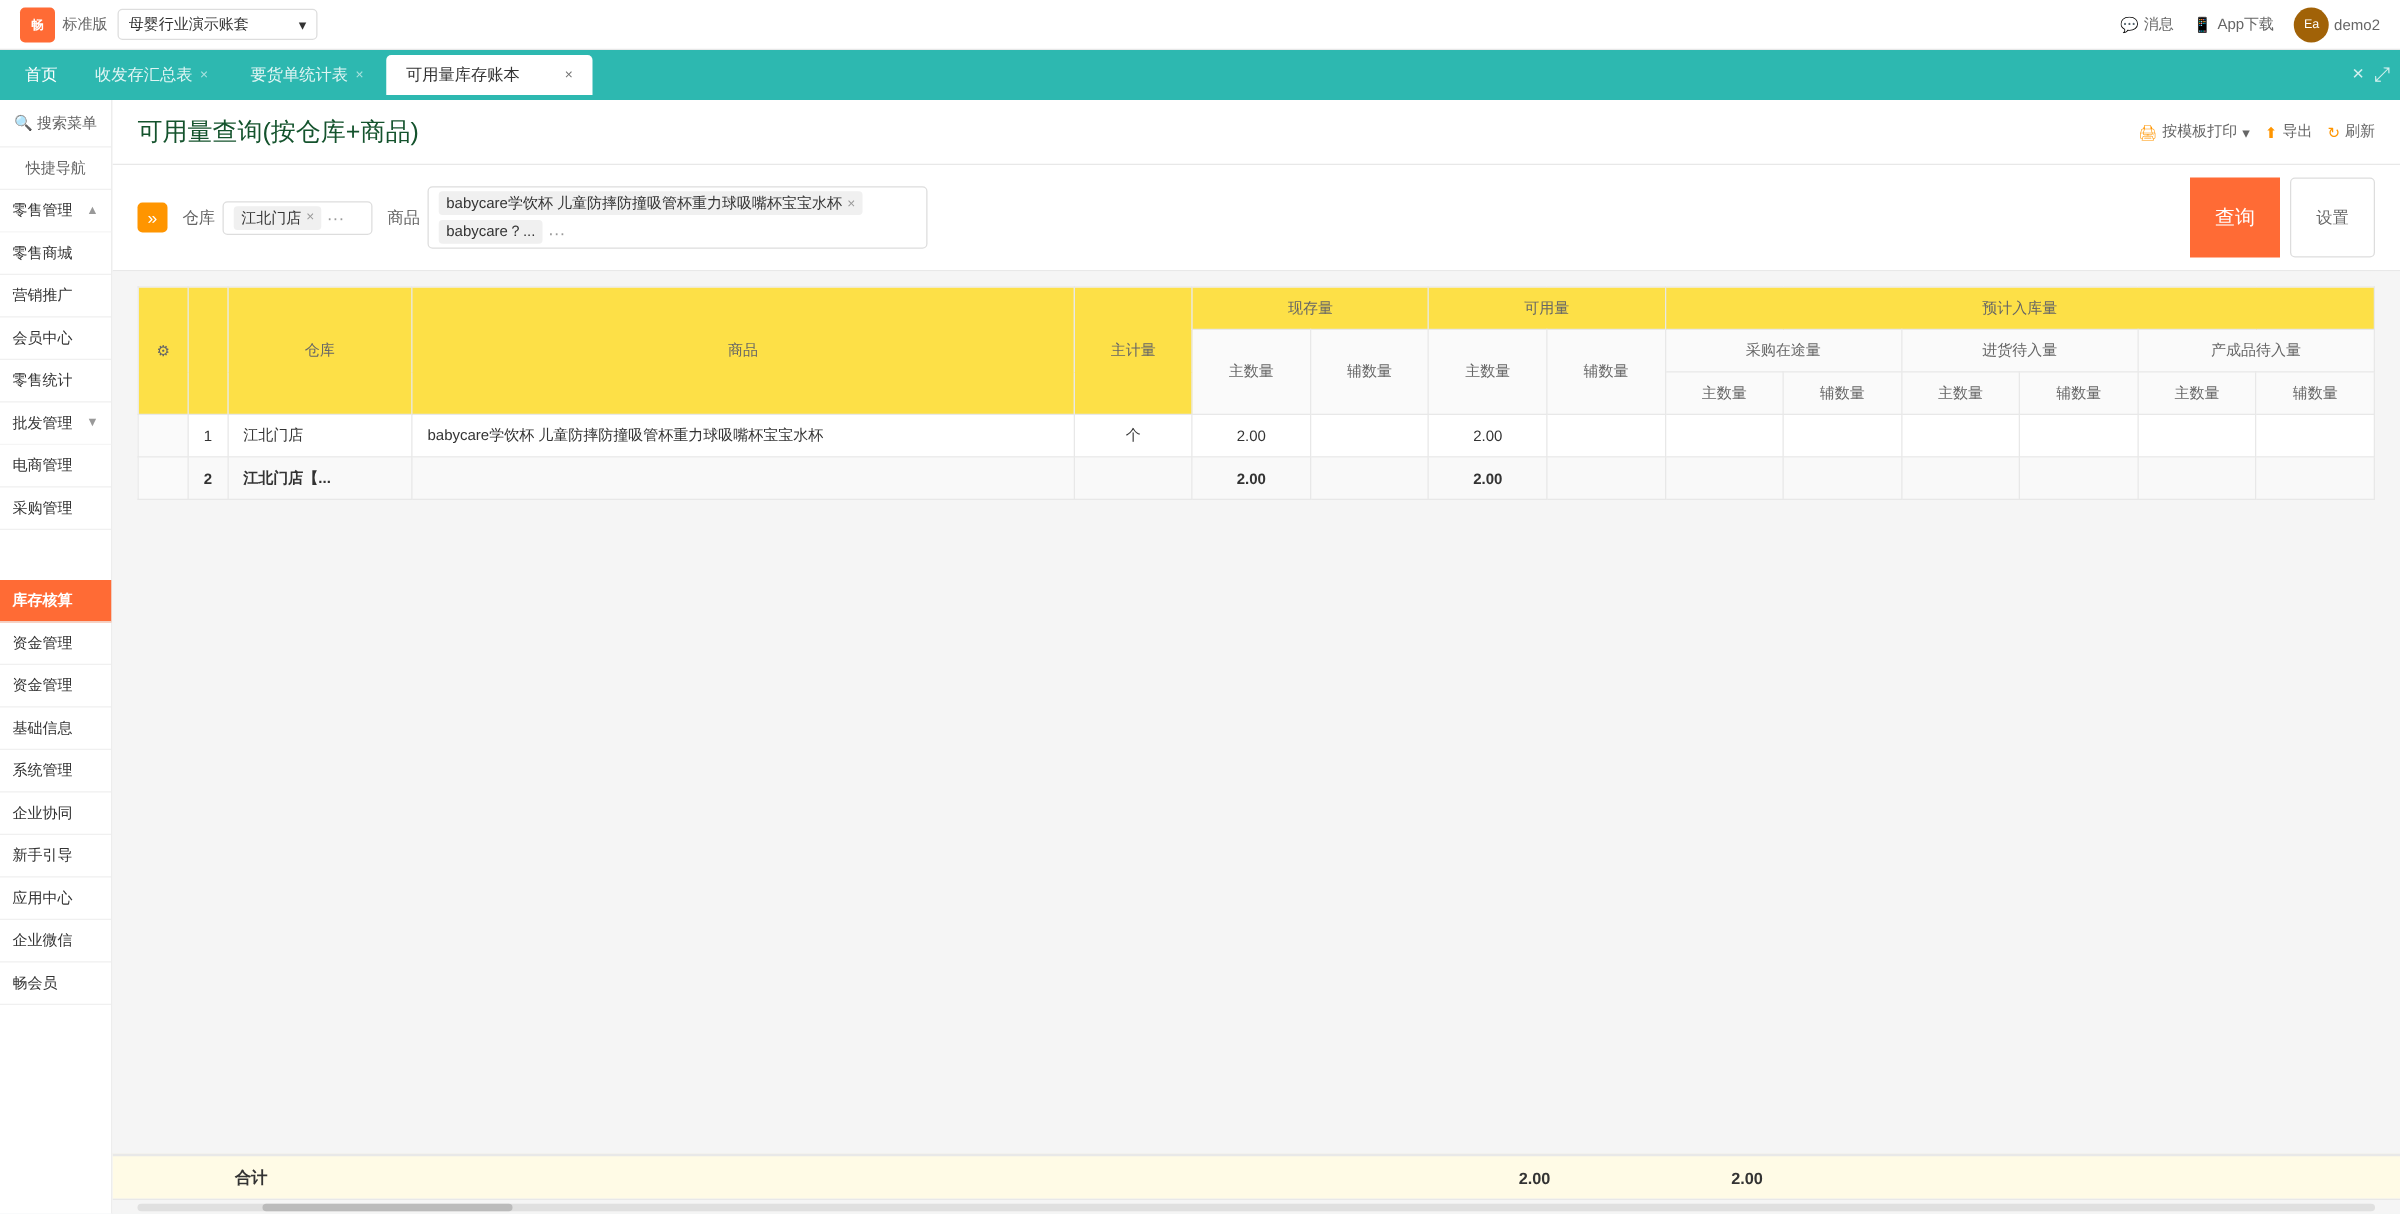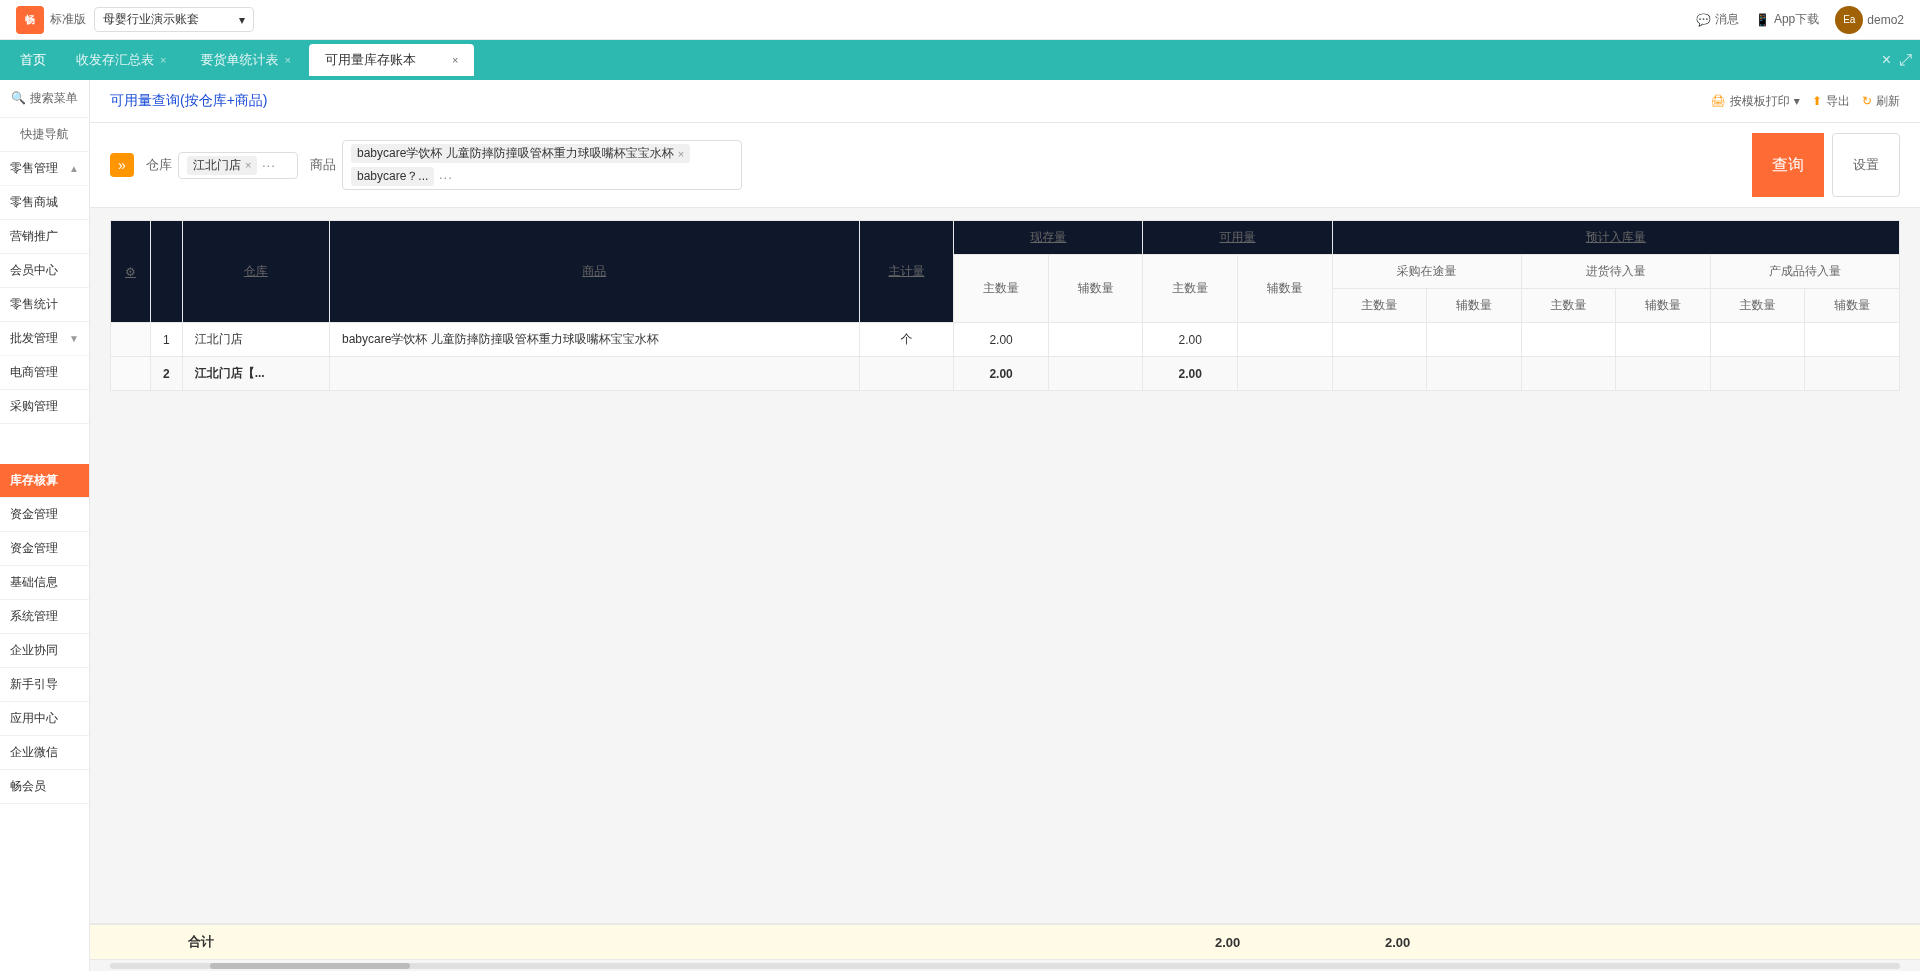--- a/index.html
+++ b/index.html
@@ -32,21 +32,21 @@
     .sidebar { width: 90px; background: #fff; border-right: 1px solid #e8e8e8; display: flex; flex-direction: column; }
     .sidebar-search { padding: 10px 8px; font-size: 12px; color: #666; cursor: pointer; border-bottom: 1px solid #f0f0f0; text-align: center; }
     .sidebar-nav { padding: 8px 0; font-size: 12px; color: #666; cursor: pointer; text-align: center; border-bottom: 1px solid #f0f0f0; }
     .sidebar-item { padding: 10px 4px; font-size: 12px; color: #333; cursor: pointer; text-align: center; border-bottom: 1px solid #f5f5f5; display: flex; align-items: center; justify-content: space-between; padding: 8px 10px; }
     .sidebar-item .arrow { font-size: 10px; color: #999; }
     .sidebar-section { padding: 8px 10px; font-size: 12px; cursor: pointer; border-bottom: 1px solid #f0f0f0; }
 
     
     .main-content { flex: 1; padding: 0; display: flex; flex-direction: column; overflow: hidden; background: #f5f5f5; }
     .page-header { background: #fff; padding: 12px 20px; display: flex; align-items: center; justify-content: space-between; border-bottom: 1px solid #e8e8e8; }
-    .page-title { font-size: 14px; font-weight: 500; color: #1d4ed8; }
+    .page-title { font-size: 20px; font-weight: 500; color: #14532d; }
     .header-actions { display: flex; align-items: center; gap: 12px; }
     .action-btn { display: flex; align-items: center; gap: 4px; font-size: 12px; color: #666; cursor: pointer; }
     .action-btn .icon { color: #ff9500; }
 
     
     .filter-area { background: #fff; padding: 10px 20px; display: flex; align-items: center; gap: 12px; border-bottom: 1px solid #e8e8e8; }
     .filter-expand-btn { width: 24px; height: 24px; background: #ff9500; color: white; border-radius: 4px; display: flex; align-items: center; justify-content: center; cursor: pointer; font-size: 14px; }
     .filter-item { display: flex; align-items: center; gap: 6px; font-size: 13px; }
     .filter-label { color: #666; white-space: nowrap; }
     .filter-tags { display: flex; align-items: center; gap: 4px; border: 1px solid #ddd; border-radius: 4px; padding: 3px 8px; min-width: 120px; max-width: 300px; flex-wrap: wrap; }
@@ -54,21 +54,21 @@
     .filter-tag .tag-close { cursor: pointer; color: #999; font-size: 11px; }
     .filter-dots { color: #999; font-size: 14px; cursor: pointer; }
     .query-btn { background: #ff6b35; color: white; border: none; border-radius: 0; padding: 6px 20px; cursor: pointer; font-size: 16px; }
     .set-btn { border: 1px solid #ddd; color: #666; border-radius: 4px; padding: 22px 20px; cursor: pointer; font-size: 13px; background: white; }
 
     
     .table-container { flex: 1; padding: 12px 20px; overflow: auto; background: #f5f5f5; }
     .data-table { width: 100%; border-collapse: collapse; background: white; border: 1px solid #e8e8e8; }
     .data-table th, .data-table td { border: 1px solid #e8e8e8; padding: 8px 12px; font-size: 12px; text-align: center; }
     .data-table th { background: #fafafa; color: #666; font-weight: normal; }
-    .data-table thead tr:first-child th { background: #0f172a; text-decoration: underline; }
+    .data-table thead tr:first-child th { background: #fde047; }
     .data-table td.left-align { text-align: left; }
     .data-table .settings-cell { background: #fafafa; cursor: pointer; }
 
     
     .scroll-bar-area { height: 12px; background: #f5f5f5; border-top: 1px solid #e8e8e8; display: flex; align-items: center; padding: 0 20px; }
     .scroll-bar-track { flex: 1; height: 6px; background: #e0e0e0; border-radius: 3px; position: relative; }
     .scroll-bar-thumb { width: 200px; height: 6px; background: #bbb; border-radius: 3px; position: absolute; left: 100px; }
 
     
     .group-row td { background: #f9f9f9; font-weight: bold; }

